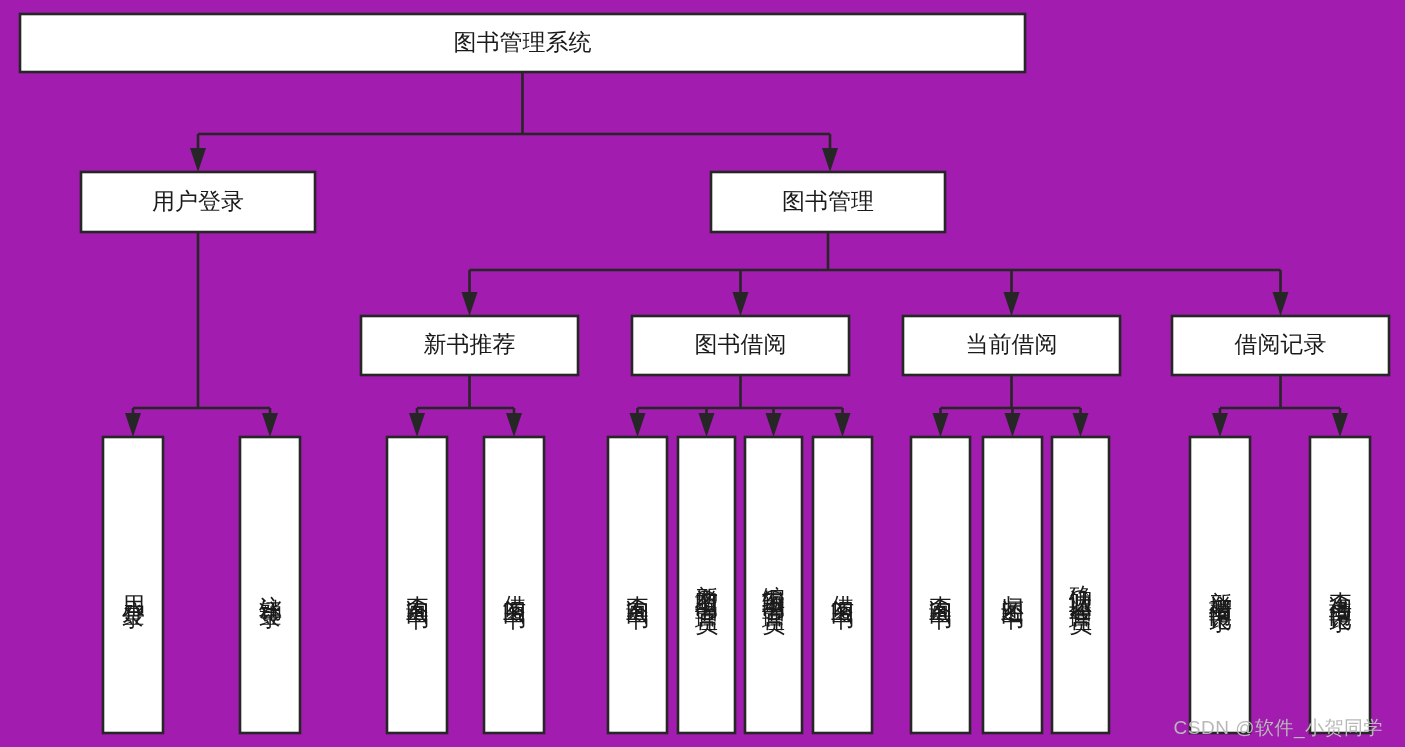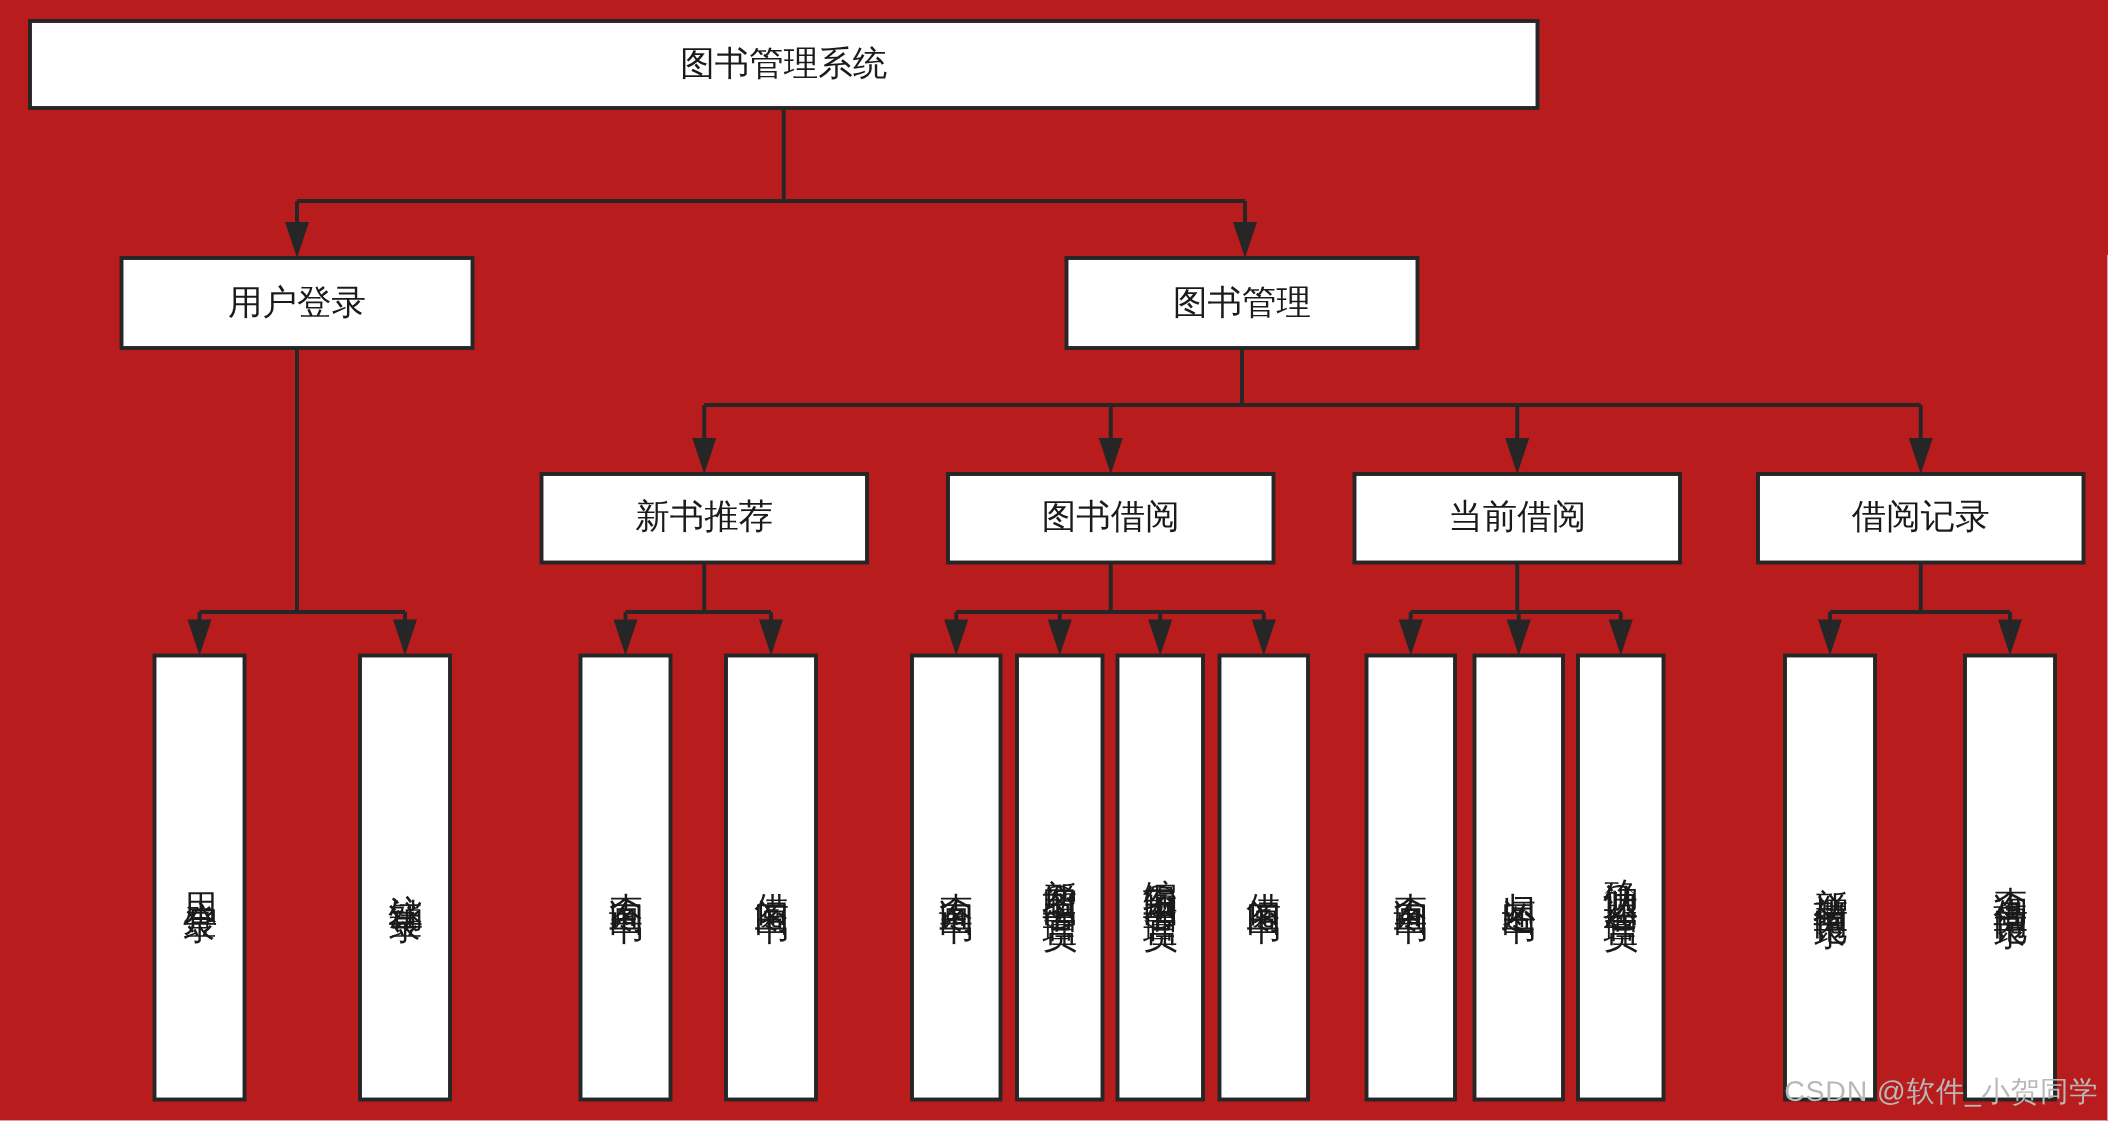--- a/index.html
+++ b/index.html
@@ -7,21 +7,21 @@
     padding: 0;
     background: #ffffff;
   }
   body {
     font-family: "Liberation Sans", "DejaVu Sans", sans-serif;
   }
   #diagram-root {
     position: relative;
     width: 1405px;
     height: 747px;
-    background: #b91c1c;
+    background: #a21caf;
     overflow: hidden;
   }
   svg#flow {
     position: absolute;
     left: 0;
     top: 0;
     width: 1405px;
     height: 747px;
   }
   .node-box {
@@ -48,21 +48,21 @@
     stroke: #262626;
     stroke-width: 2.6;
     fill: none;
   }
   .arrow-head {
     fill: #262626;
     stroke: none;
   }
   .watermark {
     position: absolute;
-    right: 6px;
+    right: 22px;
     bottom: 6px;
     font-family: "Liberation Sans", "DejaVu Sans", sans-serif;
     font-size: 19px;
     color: #b8b8b8;
     white-space: nowrap;
     letter-spacing: 0.5px;
   }
 </style>
 </head>
 <body>

